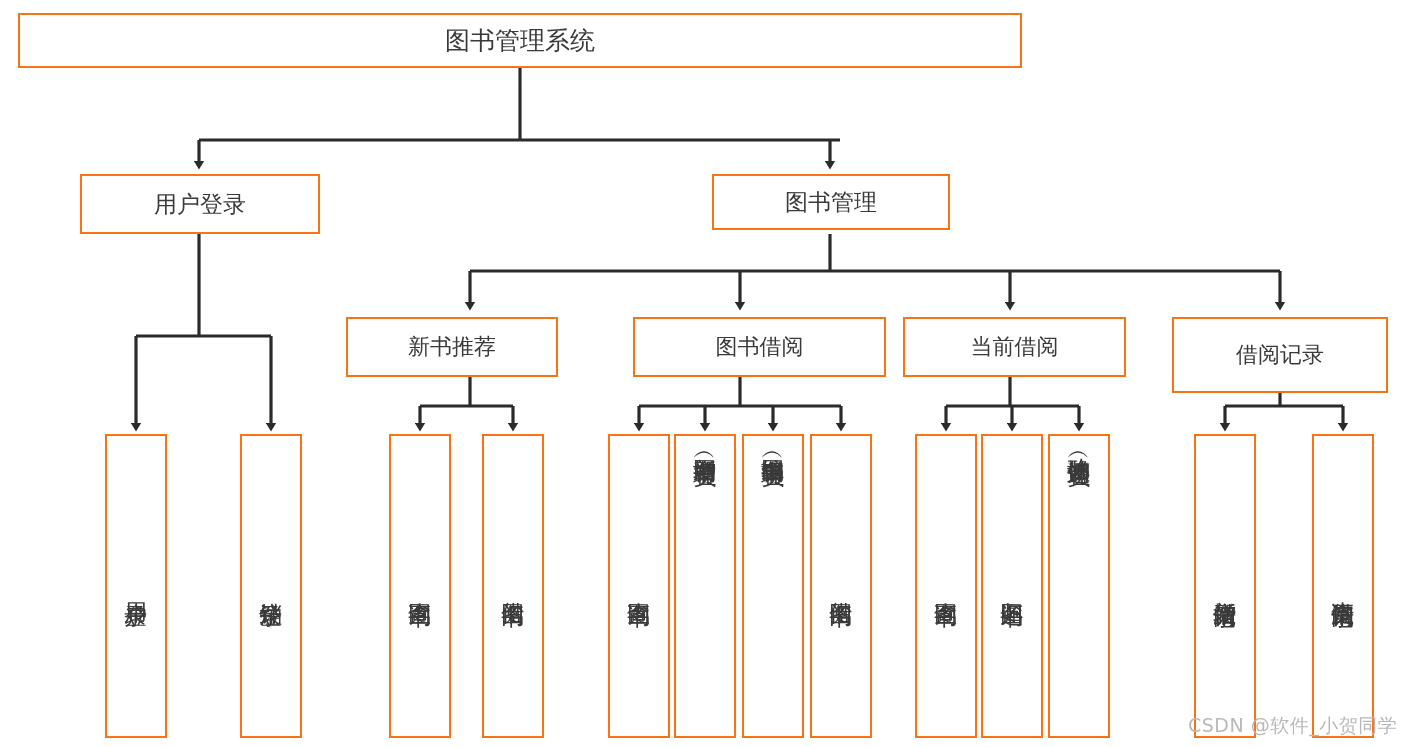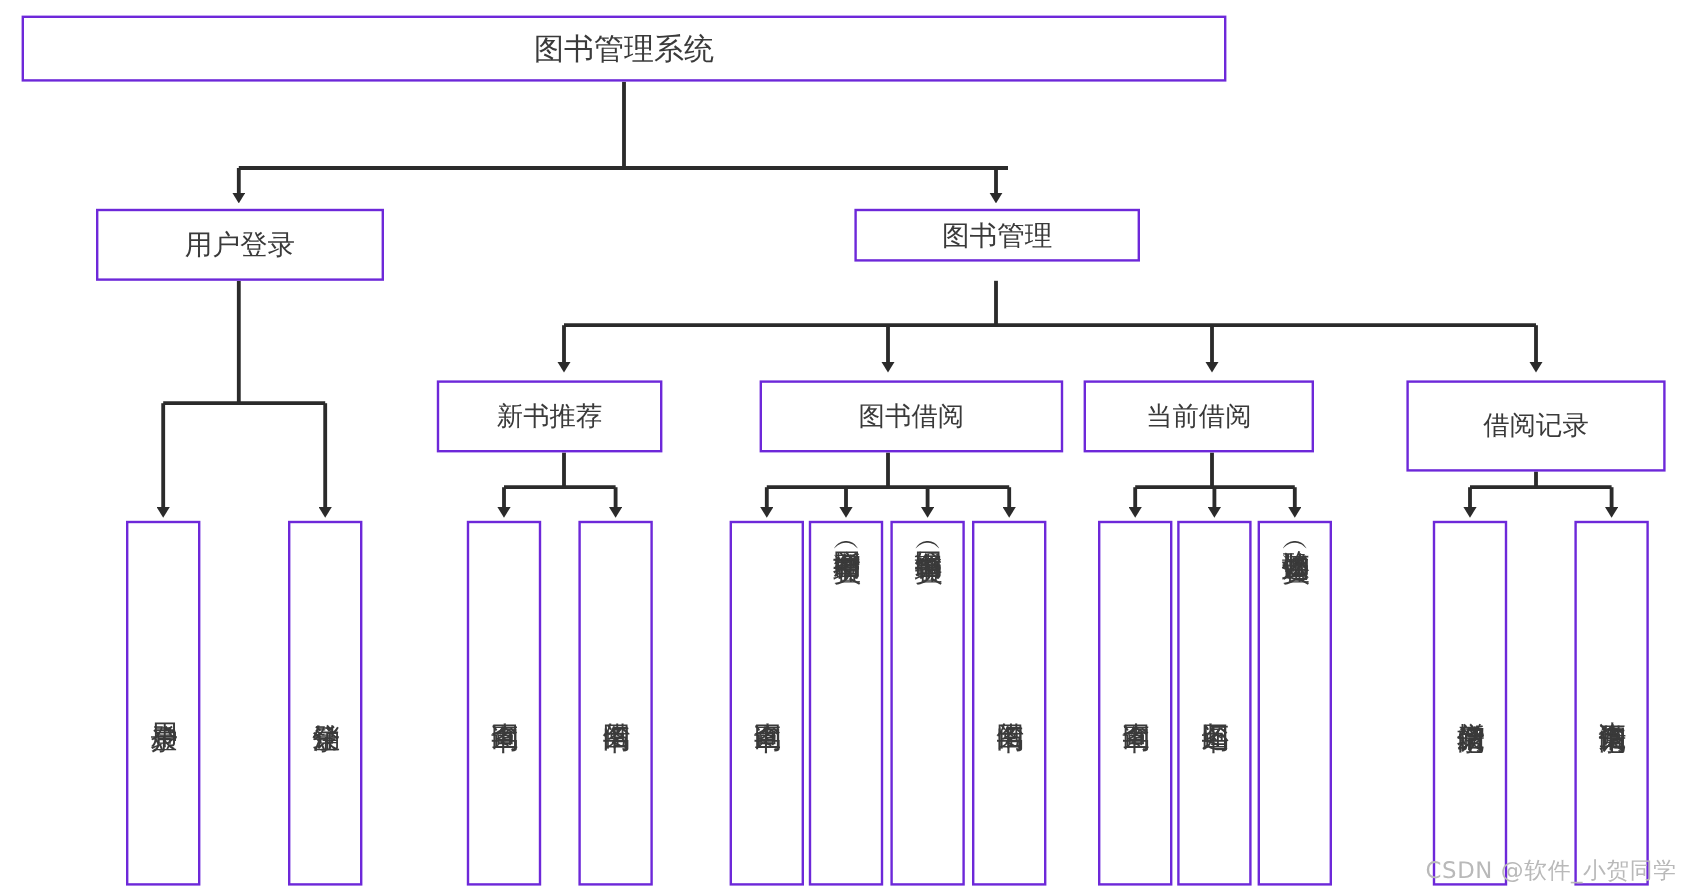--- a/index.html
+++ b/index.html
@@ -21,21 +21,21 @@
     position: absolute;
     left: 0;
     top: 0;
     width: 1405px;
     height: 747px;
     pointer-events: none;
   }
   .node {
     position: absolute;
     box-sizing: border-box;
-    border: 2px solid #6d28d9;
+    border: 2px solid #f97316;
     background: #ffffff;
     color: #3a3a3a;
     display: flex;
     align-items: center;
     justify-content: center;
     text-align: center;
   }
   .node.root {
     font-size: 25px;
   }
@@ -125,31 +125,31 @@
     </g>
   </svg>
 
   <div class="node root" style="left:18px; top:13px; width:1004px; height:55px;">
     <span>图书管理系统</span>
   </div>
 
   <div class="node tier1" style="left:80px; top:174px; width:240px; height:60px;">
     <span>用户登录</span>
   </div>
-  <div class="node tier1" style="left:712px; top:174px; width:238px; height:44px;">
+  <div class="node tier1" style="left:712px; top:174px; width:238px; height:56px;">
     <span>图书管理</span>
   </div>
 
-  <div class="node tier2" style="left:364px; top:317px; width:188px; height:60px;">
+  <div class="node tier2" style="left:346px; top:317px; width:212px; height:60px;">
     <span>新书推荐</span>
   </div>
   <div class="node tier2" style="left:633px; top:317px; width:253px; height:60px;">
     <span>图书借阅</span>
   </div>
-  <div class="node tier2" style="left:903px; top:317px; width:192px; height:60px;">
+  <div class="node tier2" style="left:903px; top:317px; width:223px; height:60px;">
     <span>当前借阅</span>
   </div>
   <div class="node tier2" style="left:1172px; top:317px; width:216px; height:76px;">
     <span>借阅记录</span>
   </div>
 
   <div class="node leaf" style="left:105px; top:434px; width:62px; height:304px;">
     <span class="vtext">用户登录</span>
   </div>
   <div class="node leaf" style="left:240px; top:434px; width:62px; height:304px;">

